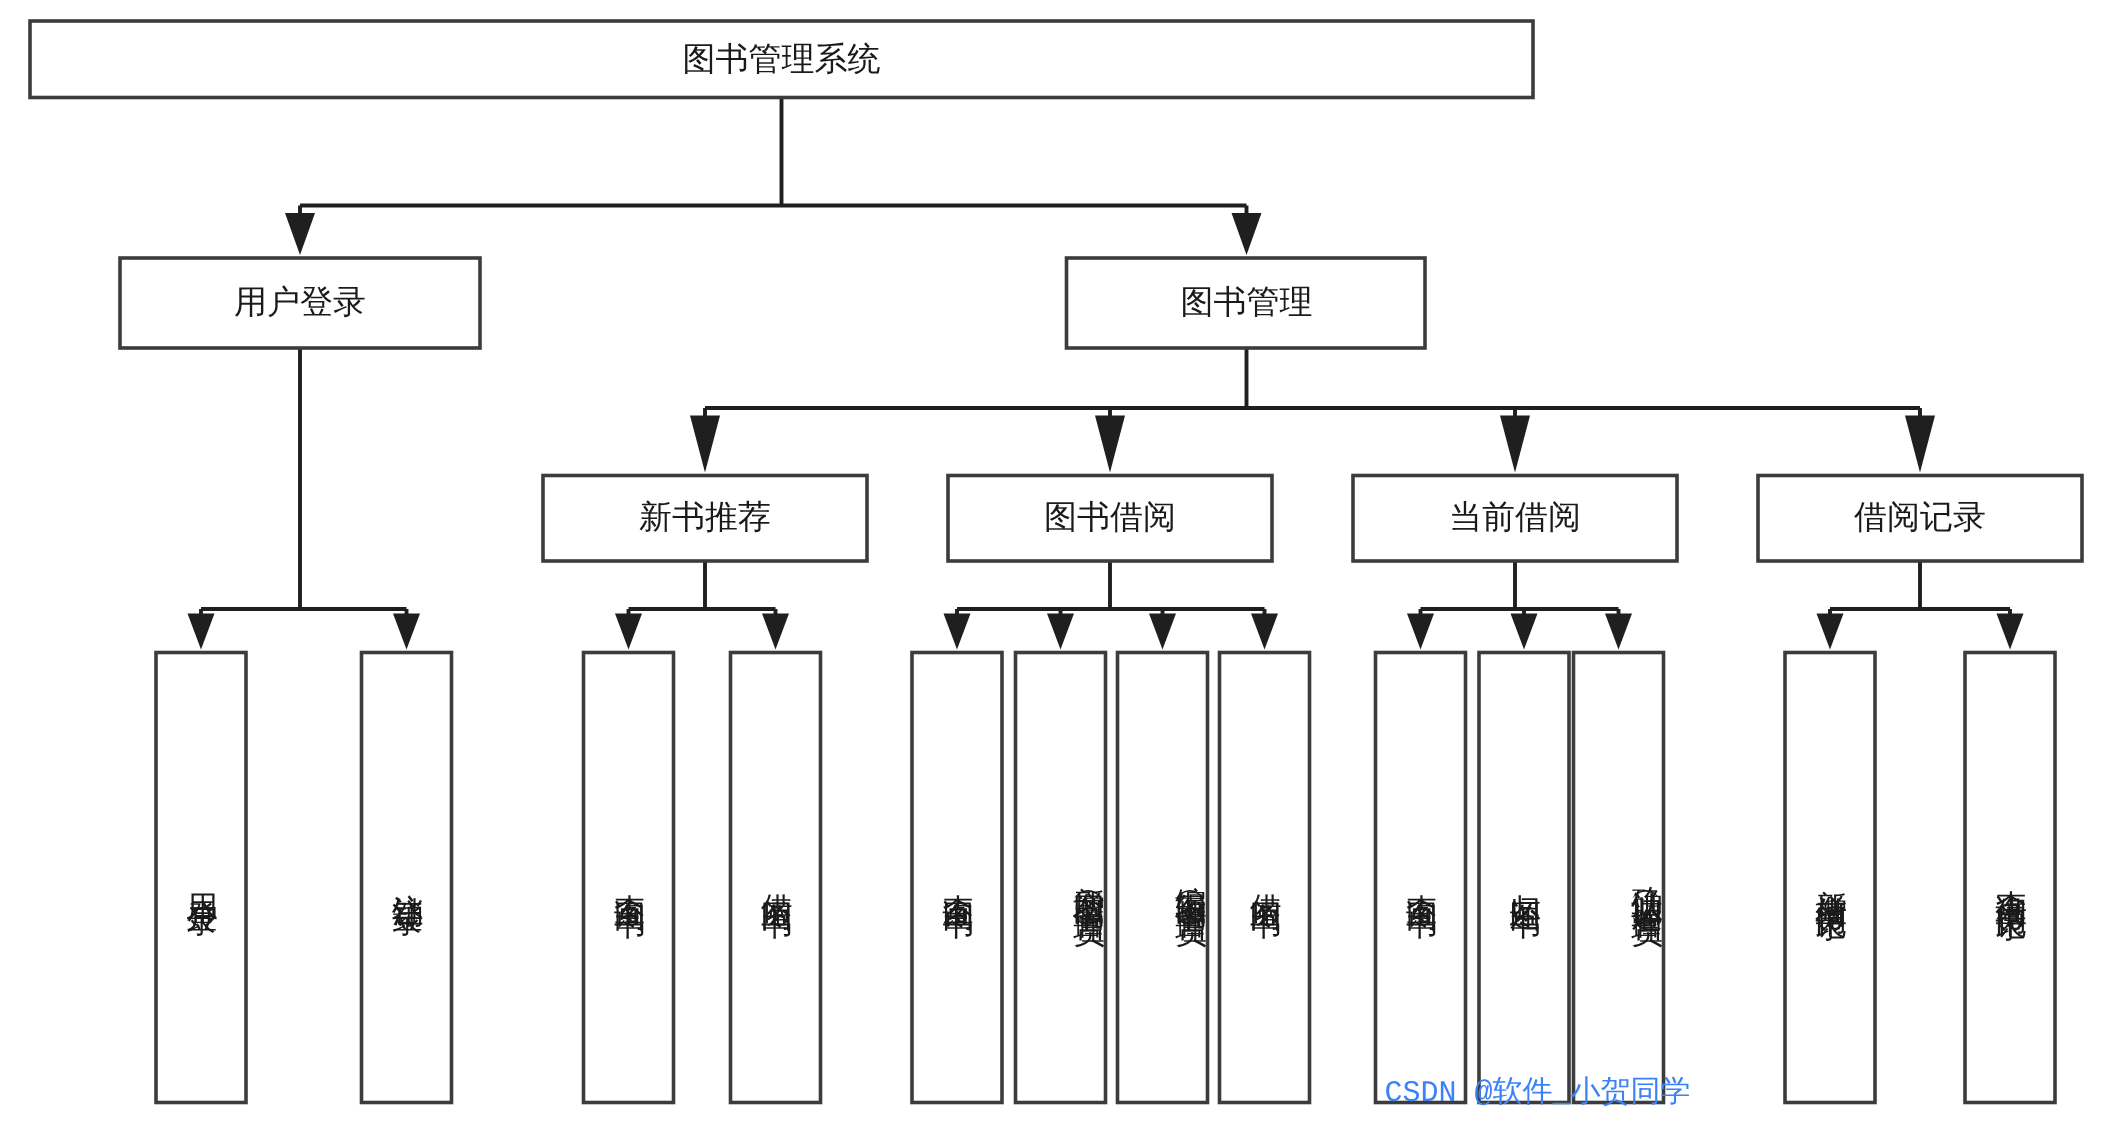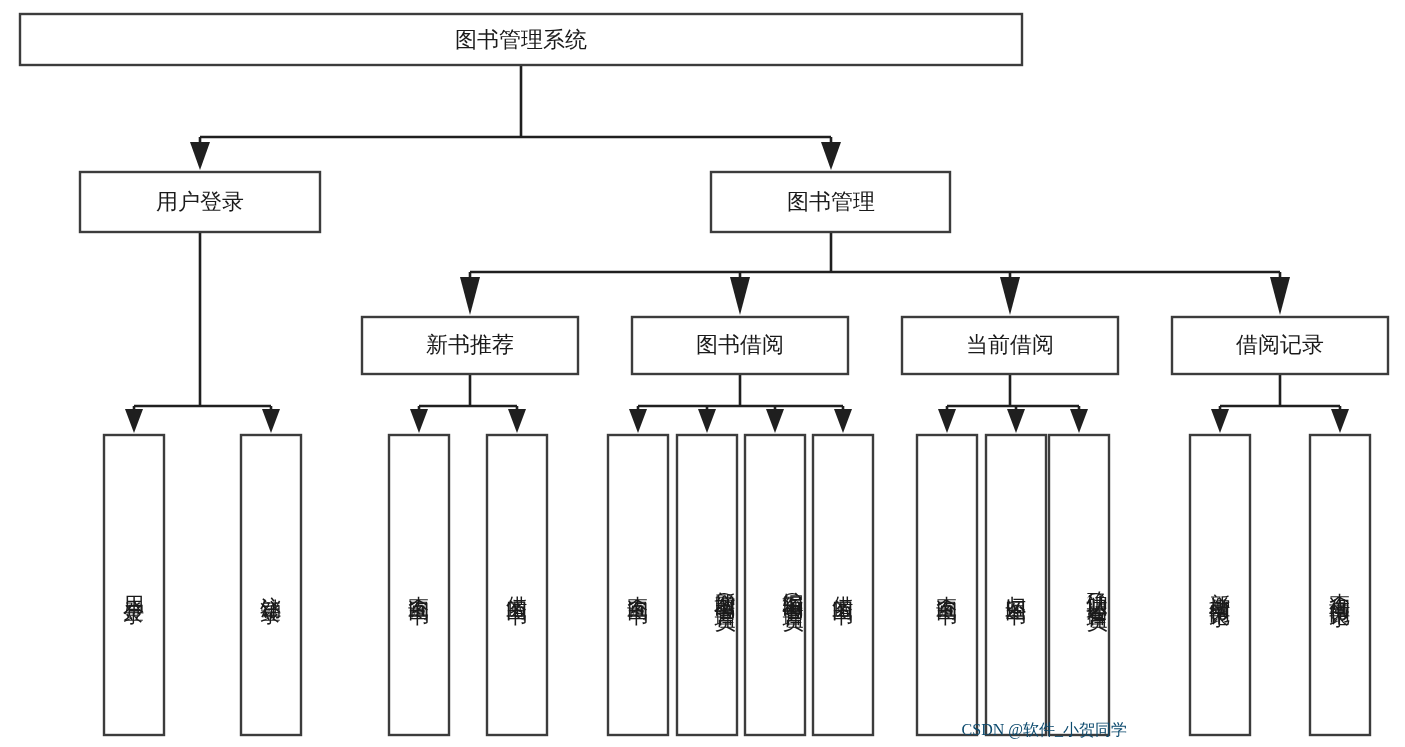--- a/index.html
+++ b/index.html
@@ -47,23 +47,23 @@
     text-anchor: middle;
     dominant-baseline: middle;
   }
   .label-h {
     font-size: 22px;
   }
   .watermark {
     position: absolute;
     right: 10px;
     bottom: 6px;
-    font-family: Liberation Serif, serif;
-    font-size: 16px;
-    color: #0c4a6e;
+    font-family: Liberation Mono, monospace;
+    font-size: 20px;
+    color: #3b82f6;
     white-space: nowrap;
     user-select: none;
   }
 </style>
 </head>
 <body>
 
 <div id="diagram-root">
 
   <svg id="flowchart" viewBox="0 0 1405 747">

